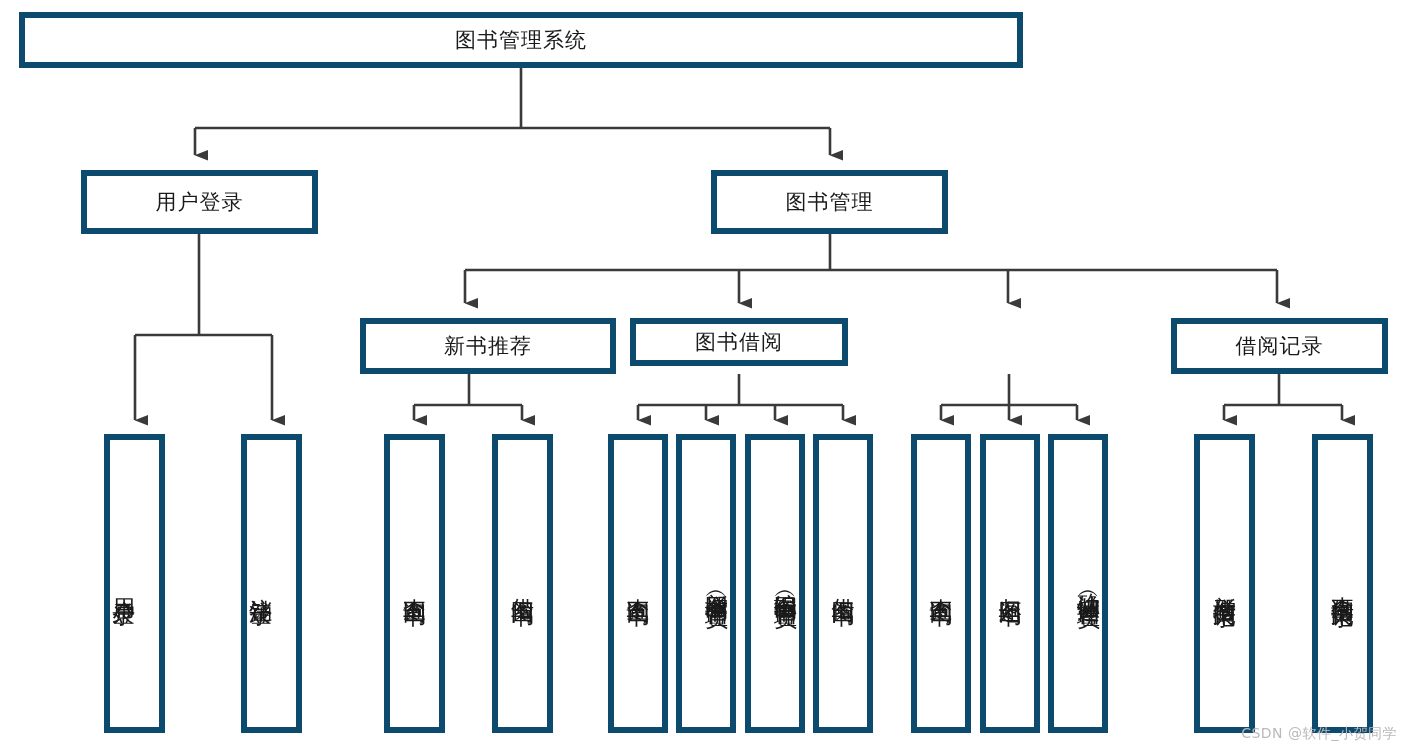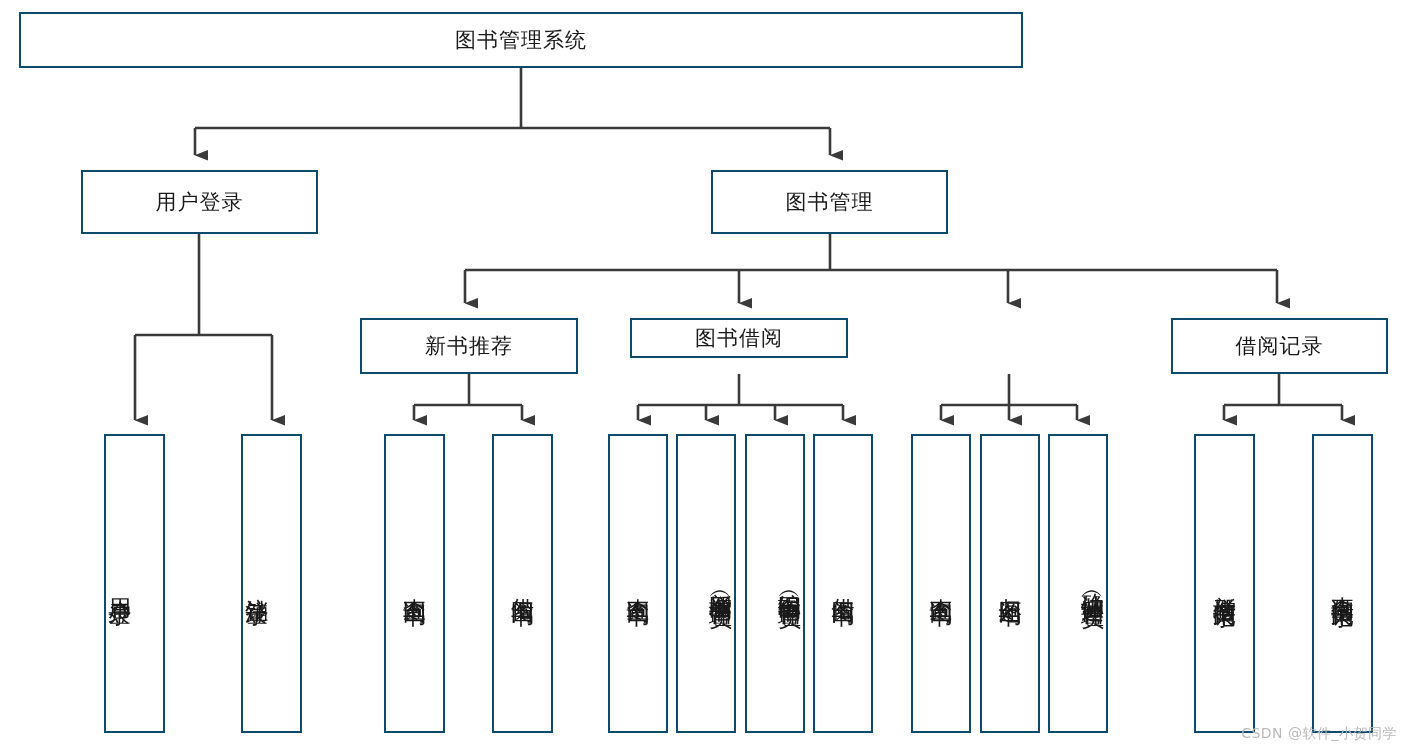--- a/index.html
+++ b/index.html
@@ -7,21 +7,21 @@
     width:1405px;height:747px;
     background:#ffffff;
     font-family:"DejaVu Sans","Liberation Sans",sans-serif;
     overflow:hidden;
   }
   #diagram{position:relative;width:1405px;height:747px;background:#ffffff;}
   #wires{position:absolute;left:0;top:0;width:1405px;height:747px;}
   .node{
     position:absolute;
     box-sizing:border-box;
-    border:2px solid #0c4a6e;
+    border:6px solid #0c4a6e;
     background:#ffffff;
     display:flex;
     align-items:center;
     justify-content:center;
     color:#1a1a1a;
     line-height:1.18;
     text-align:right;
   }
   .h-node{font-size:21px;letter-spacing:1px;}
   .v-node{
@@ -102,24 +102,24 @@
     <span>图书管理系统</span>
   </div>
 
   <div class="node h-node" style="left:81px;top:170px;width:237px;height:64px;">
     <span>用户登录</span>
   </div>
   <div class="node h-node" style="left:711px;top:170px;width:237px;height:64px;">
     <span>图书管理</span>
   </div>
 
-  <div class="node h-node" style="left:360px;top:318px;width:218px;height:56px;">
+  <div class="node h-node" style="left:360px;top:318px;width:256px;height:56px;">
     <span>新书推荐</span>
   </div>
-  <div class="node h-node" style="left:630px;top:318px;width:218px;height:40px;">
+  <div class="node h-node" style="left:630px;top:318px;width:218px;height:48px;">
     <span>图书借阅</span>
   </div>
   <div class="node h-node" style="left:1171px;top:318px;width:217px;height:56px;">
     <span>借阅记录</span>
   </div>
 
   <div class="node v-node bottom" style="left:104px;top:434px;width:61px;height:299px;">
     <span>用户登录</span>
   </div>
   <div class="node v-node bottom" style="left:241px;top:434px;width:61px;height:299px;">

